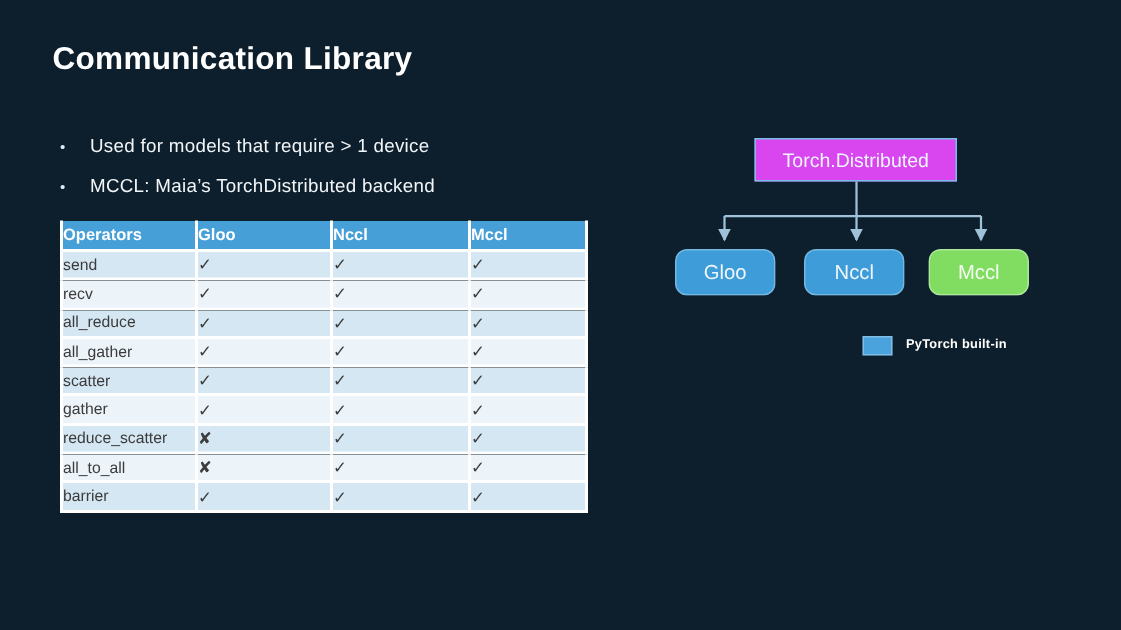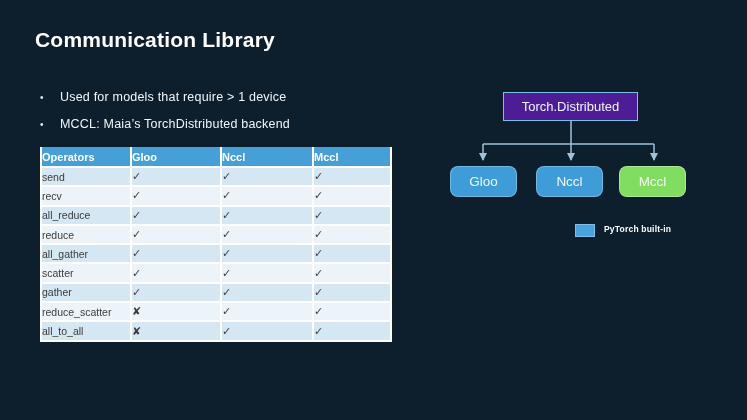--- a/index.html
+++ b/index.html
@@ -43,21 +43,21 @@
   .op-table tr:nth-child(even) td { background:#ecf4fa; }
   .op-table td.mark { font-size:11px; color:#3d3d3d; }
 
   
   .node {
     position:absolute; display:flex; align-items:center; justify-content:center;
     color:#eef6fc;
   }
   .node-root {
     left:503px; top:92px; width:135px; height:29px;
-    background:#4c1d95; border:1px solid #79c0e8; font-size:13px;
+    background:#d946ef; border:1px solid #79c0e8; font-size:13px;
   }
   .node-child { width:67px; height:31px; border-radius:8px; font-size:13.5px; }
   .node-blue  { background:#3e9cd9; border:1px solid rgba(255,255,255,.28); }
   .node-green { background:#81dc62; border:1px solid rgba(255,255,255,.35); color:#f4fdf0; }
   .node-gloo { left:450px; top:166px; }
   .node-nccl { left:536px; top:166px; }
   .node-mccl { left:619px; top:166px; }
   .connector-svg { position:absolute; left:440px; top:113px; }
 
   
@@ -112,26 +112,20 @@
       <td class="mark">✓</td>
       <td class="mark">✓</td>
     </tr>
     <tr>
       <td>all_reduce</td>
       <td class="mark">✓</td>
       <td class="mark">✓</td>
       <td class="mark">✓</td>
     </tr>
     <tr>
-      <td>reduce</td>
-      <td class="mark">✓</td>
-      <td class="mark">✓</td>
-      <td class="mark">✓</td>
-    </tr>
-    <tr>
       <td>all_gather</td>
       <td class="mark">✓</td>
       <td class="mark">✓</td>
       <td class="mark">✓</td>
     </tr>
     <tr>
       <td>scatter</td>
       <td class="mark">✓</td>
       <td class="mark">✓</td>
       <td class="mark">✓</td>
@@ -144,20 +138,26 @@
     </tr>
     <tr>
       <td>reduce_scatter</td>
       <td class="mark">✘</td>
       <td class="mark">✓</td>
       <td class="mark">✓</td>
     </tr>
     <tr>
       <td>all_to_all</td>
       <td class="mark">✘</td>
+      <td class="mark">✓</td>
+      <td class="mark">✓</td>
+    </tr>
+    <tr>
+      <td>barrier</td>
+      <td class="mark">✓</td>
       <td class="mark">✓</td>
       <td class="mark">✓</td>
     </tr>
   </tbody>
 </table>
 
 <div class="node node-root">
     <span>Torch.Distributed</span>
   </div>
 

